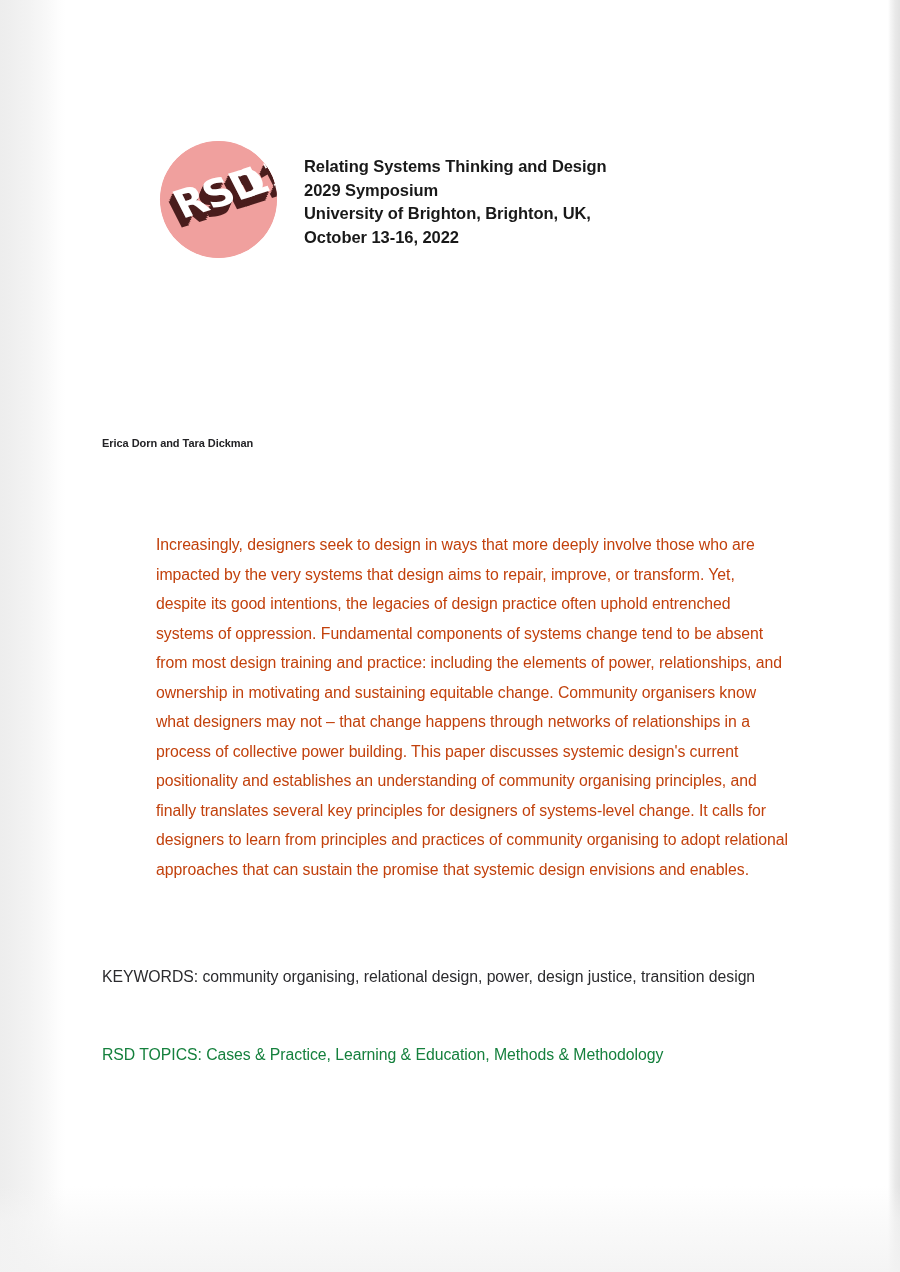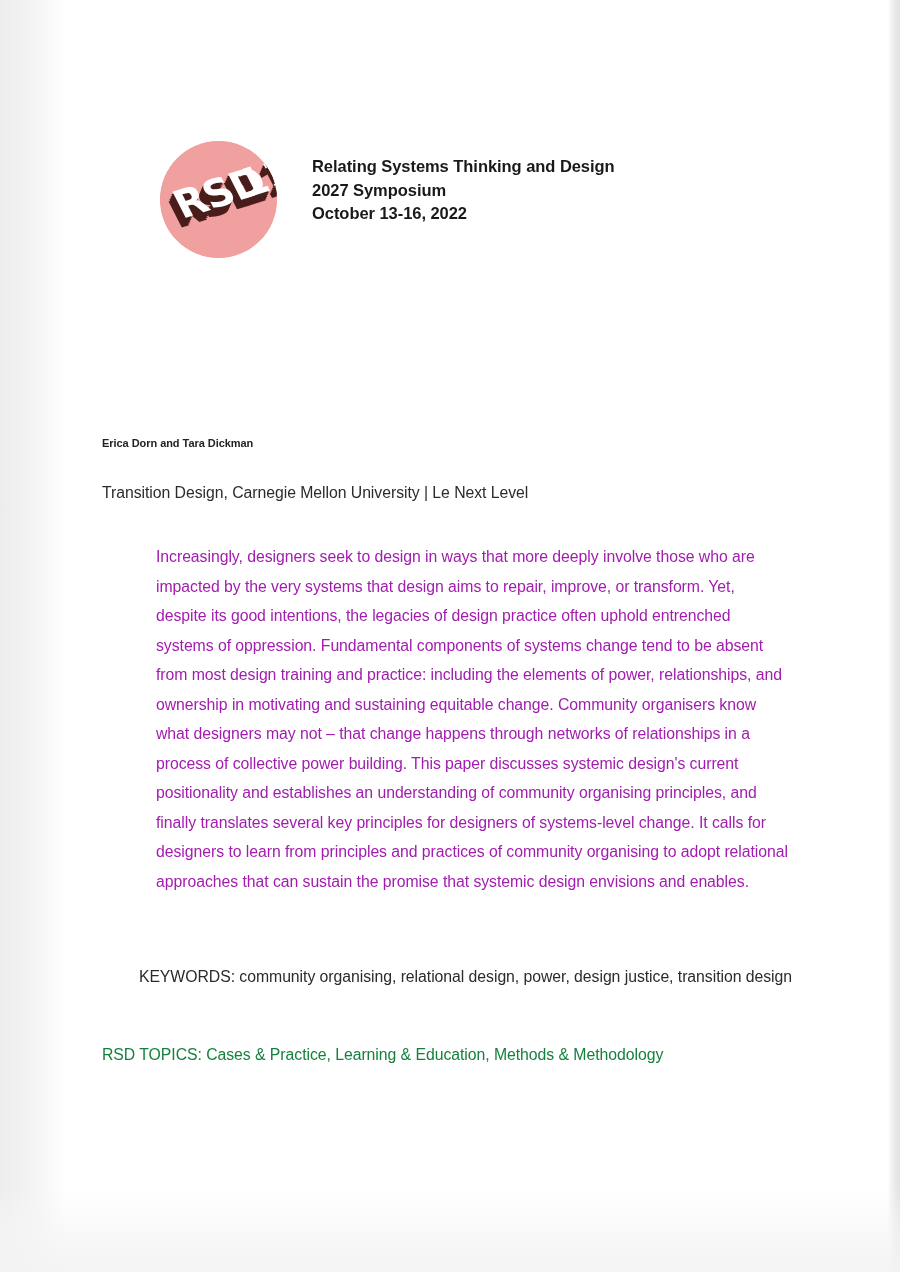--- a/index.html
+++ b/index.html
@@ -74,21 +74,21 @@
     width: 117px;
     height: 117px;
     border-radius: 50%;
     background: #f0a09e;
     flex: 0 0 auto;
     overflow: hidden;
   }
   .logo-badge svg { display: block; }
 
   .masthead-text {
-    margin-left: 35px;
+    margin-left: 27px;
     padding-top: 14px;
     font-size: 16.5px;
     font-weight: bold;
     line-height: 23.6px;
     color: #191919;
     letter-spacing: -0.05px;
     white-space: nowrap;
   }
   .masthead-text > div { display: block; }
 
@@ -122,40 +122,39 @@
     font-size: 15.8px;
     font-weight: normal;
     color: #2b2b2e;
     letter-spacing: -0.05px;
   }
 
   
   .abstract {
     position: absolute;
     left: 156px;
-    top: 542px;
+    top: 530px;
     width: 632px;
     font-size: 15.8px;
     line-height: 29.5px;
-    color: #a21caf;
+    color: #c2410c;
     text-align: left;
     letter-spacing: -0.05px;
   }
 
   
   .keywords {
     position: absolute;
     left: 102px;
     top: 962px;
     width: 690px;
     font-size: 15.8px;
     line-height: 30px;
     color: #2b2b2e;
     letter-spacing: -0.05px;
-    text-align: right;
   }
   .topics {
     position: absolute;
     left: 102px;
     top: 1040px;
     width: 700px;
     font-size: 15.8px;
     line-height: 30px;
     color: #15803d;
     letter-spacing: -0.05px;
@@ -196,30 +195,30 @@
 
               <text x="18" y="66" font-family="'DejaVu Sans', sans-serif" font-size="40" font-weight="bold" fill="#ffffff" letter-spacing="-1">RSD</text>
               <text x="84" y="66" font-family="'DejaVu Sans', sans-serif" font-size="40" font-weight="bold" fill="#ffffff" letter-spacing="-1">11</text>
             </g>
           </g>
         </svg>
       </div>
 
       <div class="masthead-text">
         <div>Relating Systems Thinking and Design</div>
-        <div>2027 Symposium</div>
+        <div>2029 Symposium</div>
+        <div>University of Brighton, Brighton, UK,</div>
         <div>October 13-16, 2022</div>
       </div>
 
     </div>
 
 
     <div class="authors">Erica Dorn and Tara Dickman</div>
 
-    <div class="affiliation">Transition Design, Carnegie Mellon University | Le Next Level</div>
 
     <div class="abstract">Increasingly, designers seek to design in ways that more deeply involve those who are impacted by the very systems that design aims to repair, improve, or transform. Yet, despite its good intentions, the legacies of design practice often uphold entrenched systems of oppression. Fundamental components of systems change tend to be absent from most design training and practice: including the elements of power, relationships, and ownership in motivating and sustaining equitable change. Community organisers know what designers may not – that change happens through networks of relationships in a process of collective power building. This paper discusses systemic design's current positionality and establishes an understanding of community organising principles, and finally translates several key principles for designers of systems-level change. It calls for designers to learn from principles and practices of community organising to adopt relational approaches that can sustain the promise that systemic design envisions and enables.</div>
 
     <div class="keywords">KEYWORDS: community organising, relational design, power, design justice, transition design</div>
 
     <div class="topics">RSD TOPICS: Cases &amp; Practice, Learning &amp; Education, Methods &amp; Methodology</div>
 
   </div>
 
   <div class="gutter-left"></div>

